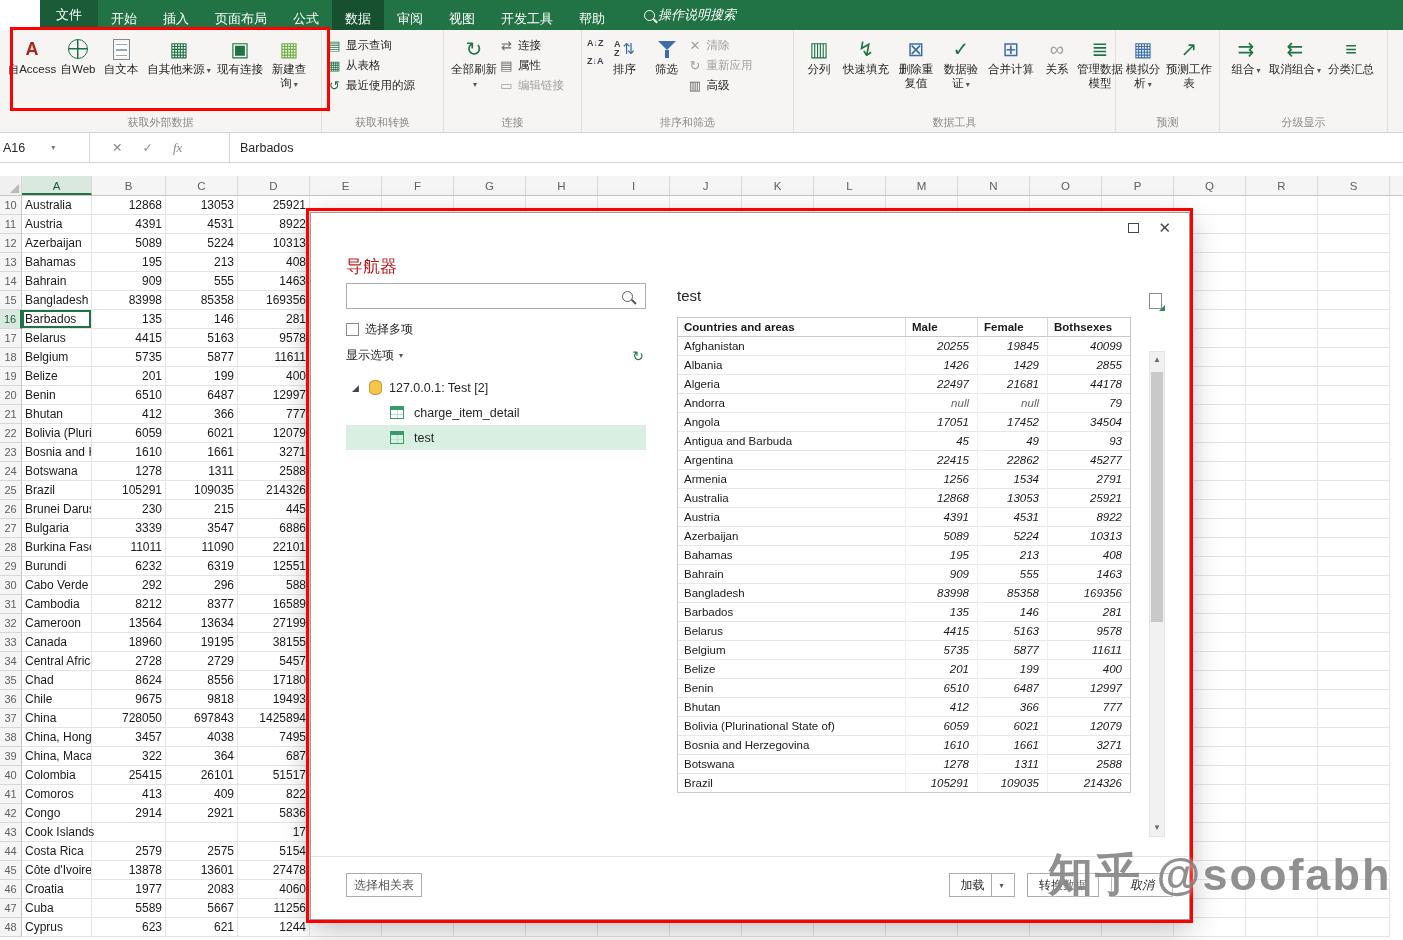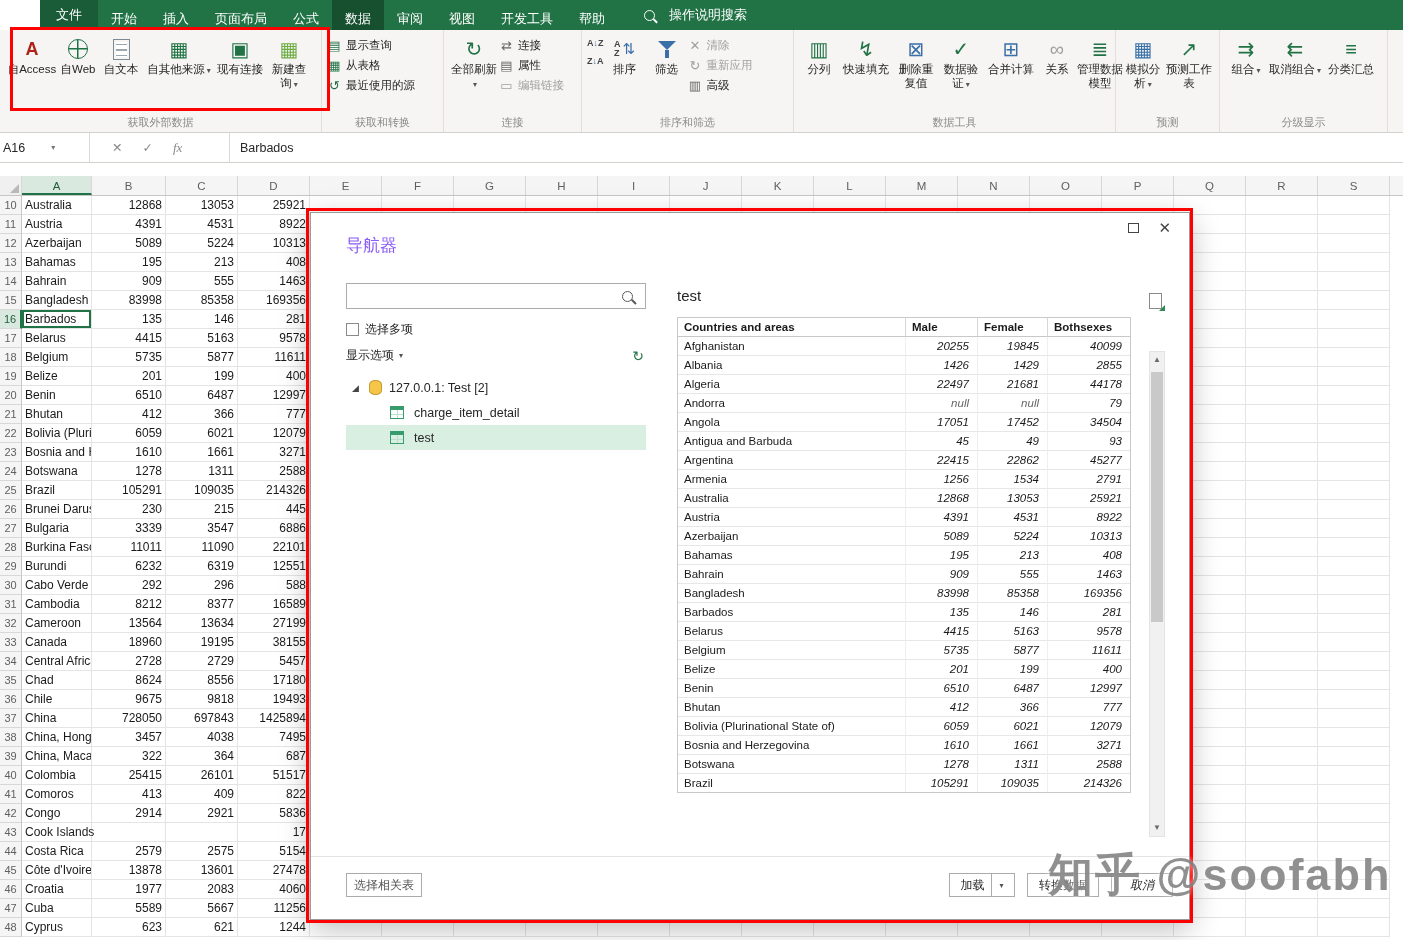--- a/index.html
+++ b/index.html
@@ -5,21 +5,21 @@
   * { margin:0; padding:0; box-sizing:border-box; }
   html,body { width:1403px; height:940px; overflow:hidden; }
   body { font-family:"Liberation Sans", sans-serif; background:#fff; }
   #app { position:relative; width:1403px; height:940px; overflow:hidden; background:#fff; }
 
   
   .tabbar { position:absolute; left:0; top:0; right:0; height:30px; background:#217346; display:flex; align-items:stretch; color:#fff; font-size:13px;margin-left:40px; }
   .rtab { padding:4px 13px; line-height:30px; cursor:default; white-space:nowrap; }
   .rtab.filetab { background:#1a5c38; padding:0 16px; }
   .rtab.active { background:#16502f; }
-  .ribbon-search { display:flex; align-items:center; gap:14px; margin-left:26px; color:#fff; }
+  .ribbon-search { display:flex; align-items:center; gap:3px; margin-left:26px; color:#fff;font-style:italic; }
   .mag-white { width:11px; height:11px; border:1.5px solid #fff; border-radius:50%; position:relative; }
   .mag-white::after { content:''; position:absolute; width:5px; height:1.5px; background:#fff; transform:rotate(45deg); right:-4px; bottom:-2px; }
 
   
   .ribbon { position:absolute; left:0; top:30px; right:0; height:103px; background:#f6f5f3; border-bottom:1px solid #d5d2cd; display:flex; align-items:stretch; overflow:hidden; }
   .rgroup { position:relative; display:flex; align-items:flex-start; padding:3px 5px 18px 5px; border-right:1px solid #e2dfda; flex:none; }
   .glabel { position:absolute; bottom:2px; left:0; right:0; text-align:center; font-size:11px; color:#8a8a8a; white-space:nowrap; }
   .lbtn { display:flex; flex-direction:column; align-items:center; padding:2px 1px; flex:none; }
   .icbox { width:30px; height:28px; display:flex; align-items:center; justify-content:center; font-size:20px; color:#217346; }
   .blabel { font-size:11.5px; line-height:1.2; text-align:center; color:#262626; }
@@ -63,21 +63,21 @@
   .rowhead { background:#f5f5f5; border-right:1px solid #c6c6c6; border-bottom:1px solid #d8d8d8; font-size:11px; color:#5f6062; text-align:center; line-height:18px; }
   .rowhead.activerow { background:#d9e9df; color:#1e5c38; border-right:2px solid #217346; }
   .gcell { border-right:1px solid #e4e4e4; border-bottom:1px solid #e4e4e4; font-size:12px; color:#1a1a1a; line-height:18px; padding:0 3px; overflow:hidden; white-space:nowrap; }
   .gcell.ncell { text-align:right; }
   .gcell.tcell { text-align:left; }
   .gcell.spill { overflow:visible; position:relative; z-index:1; }
   .gcell.activecell { box-shadow:inset 0 0 0 2px #217346; }
 
   
   .dialog { position:absolute; left:310px; top:212px; width:880px; height:708px; background:#fff; border:1px solid #9a9a9a; box-shadow:0 8px 28px rgba(0,0,0,.28); z-index:10; font-size:12px; color:#262626; }
-  .dlg-title { position:absolute; left:35px; top:21px; font-size:17px; color:#8b5cf6;text-align:center; }
+  .dlg-title { position:absolute; left:35px; top:42px; font-size:17px; color:#b91c1c;text-align:center; }
   .dlg-max { position:absolute; right:50px; top:10px; width:11px; height:10px; border:1.4px solid #444; }
   .dlg-close { position:absolute; right:18px; top:6px; font-size:15px; color:#444; }
   .dlg-search { position:absolute; left:35px; top:70px; width:300px; height:26px; border:1px solid #ababab; display:flex; align-items:center; }
   .dlg-search input { flex:1; border:none; outline:none; height:100%; padding:0 6px; font-size:12px; font-family:"Liberation Sans",sans-serif; }
   .magic { width:11px; height:11px; border:1.6px solid #5a5a5a; border-radius:50%; position:relative; margin-right:12px; flex:none; }
   .magic::after { content:''; position:absolute; width:6px; height:1.6px; background:#5a5a5a; transform:rotate(45deg); right:-5px; bottom:-2px; }
   .dlg-check { position:absolute; left:35px; top:108px; display:flex; align-items:center; gap:6px; }
   .cbox { width:13px; height:13px; border:1px solid #8a8a8a; background:#fff; flex:none; }
   .dlg-opts { position:absolute; left:35px; top:134px; width:300px; display:flex; align-items:center; }
   .dlg-opts .oarr { font-size:8px; color:#555; margin-left:5px; }

